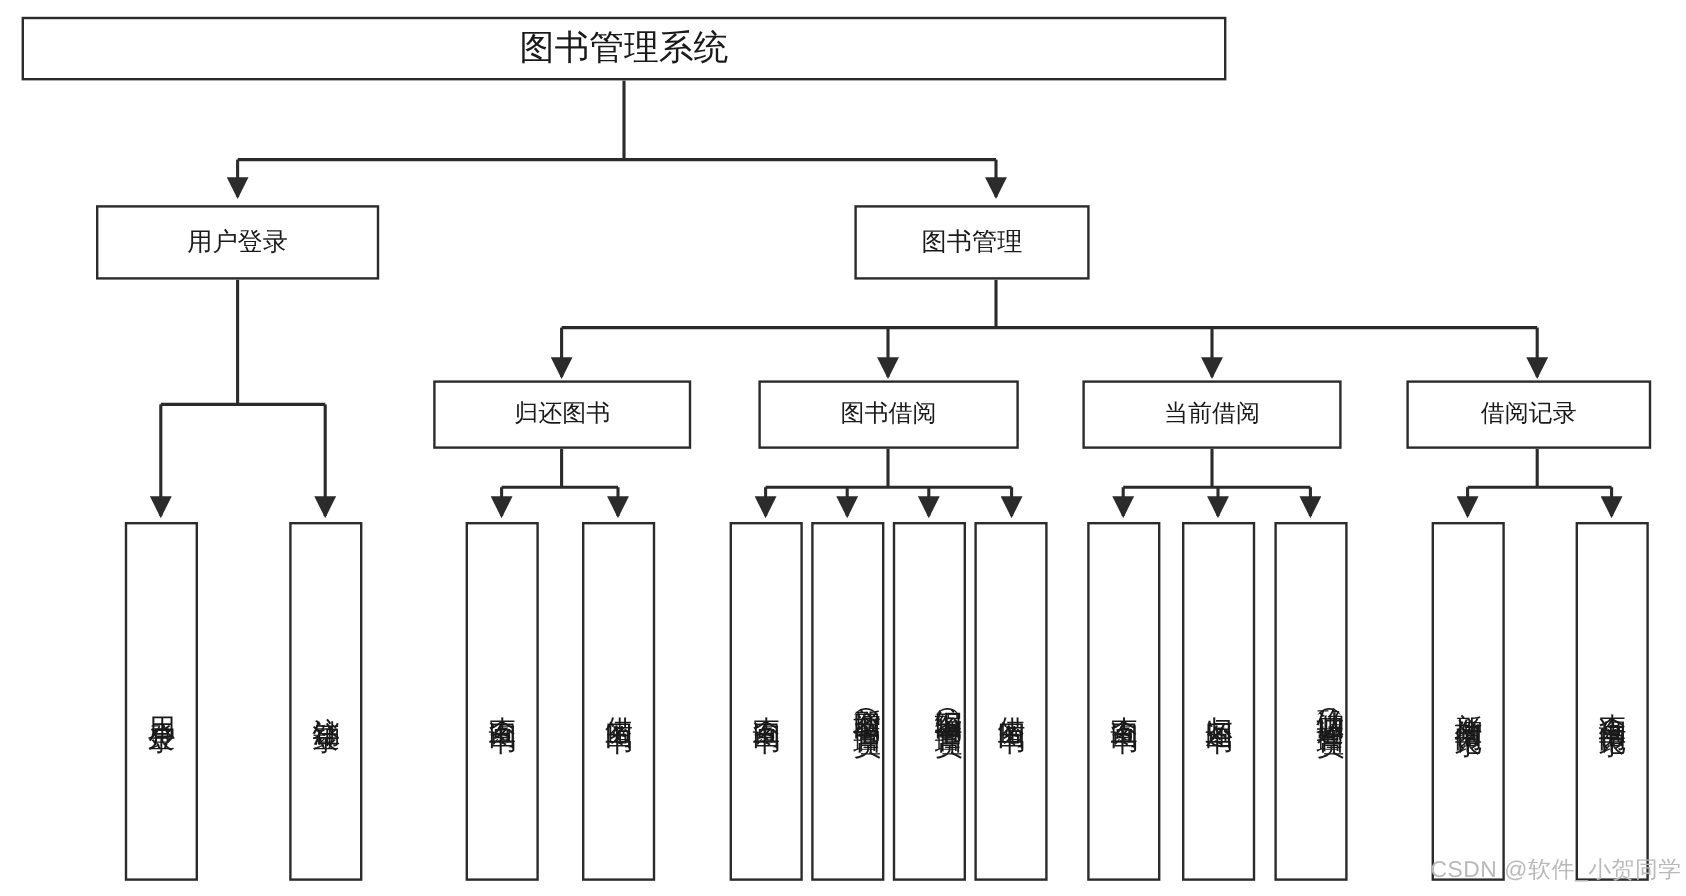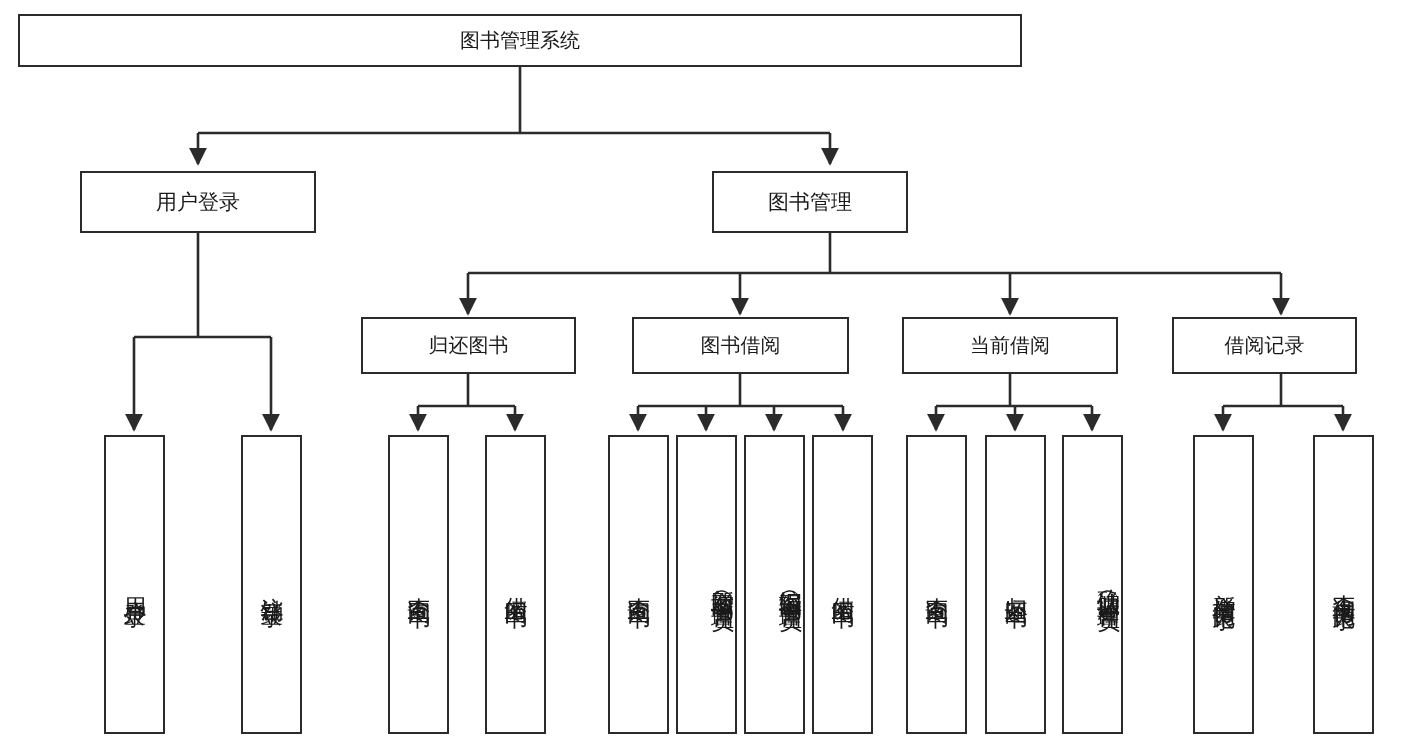--- a/index.html
+++ b/index.html
@@ -32,21 +32,21 @@
     border: 2px solid #2b2b2b;
     background: #ffffff;
     color: #1a1a1a;
     display: flex;
     align-items: center;
     justify-content: center;
     text-align: center;
     line-height: 1.12;
   }
   .node.root {
-    font-size: 20px;
+    font-size: 29px;
   }
   .node.lvl1 {
     font-size: 21px;
   }
   .node.lvl2 {
     font-size: 20px;
   }
   .node.leaf {
     writing-mode: vertical-rl;
     text-orientation: upright;
@@ -135,21 +135,21 @@
 
   <div class="node lvl2" style="left:361px; top:317px; width:215px; height:57px;">
     <span>归还图书</span>
   </div>
   <div class="node lvl2" style="left:632px; top:317px; width:217px; height:57px;">
     <span>图书借阅</span>
   </div>
   <div class="node lvl2" style="left:902px; top:317px; width:216px; height:57px;">
     <span>当前借阅</span>
   </div>
-  <div class="node lvl2" style="left:1172px; top:317px; width:185px; height:57px;">
+  <div class="node lvl2" style="left:1172px; top:317px; width:204px; height:57px;">
     <span>借阅记录</span>
   </div>
 
   <div class="node leaf" style="left:104px; top:435px; width:61px; height:299px;">
     <span>用户登录</span>
   </div>
   <div class="node leaf" style="left:241px; top:435px; width:61px; height:299px;">
     <span>注销登录</span>
   </div>
 
@@ -183,14 +183,15 @@
     <span>确认归还（管理员）</span>
   </div>
 
   <div class="node leaf" style="left:1193px; top:435px; width:61px; height:299px;">
     <span>新增借阅记录</span>
   </div>
   <div class="node leaf" style="left:1313px; top:435px; width:61px; height:299px;">
     <span>查询借阅记录</span>
   </div>
 
+  <div class="watermark" style="left:1192px; top:712px;">CSDN @软件_小贺同学</div>
 
 </div>
 
 </body></html>

